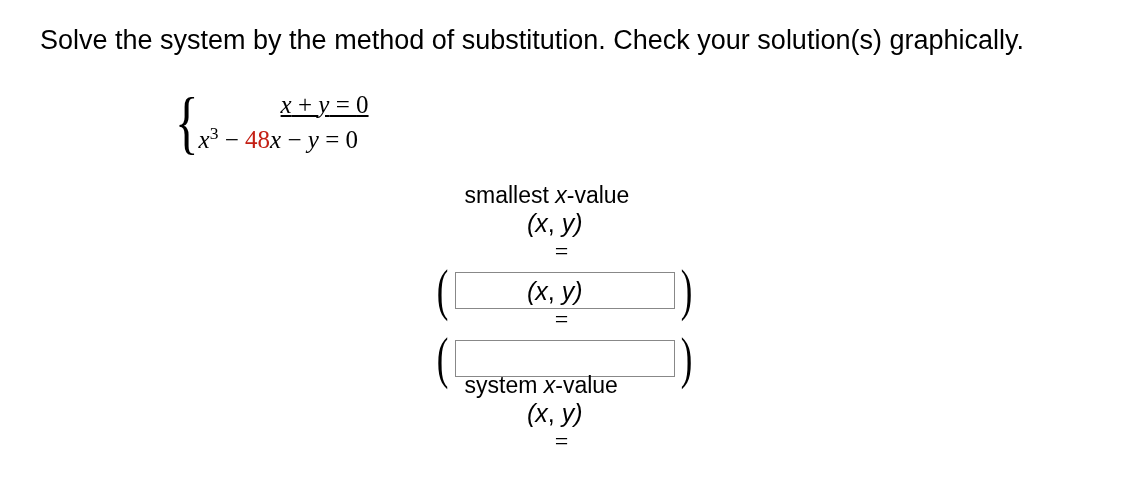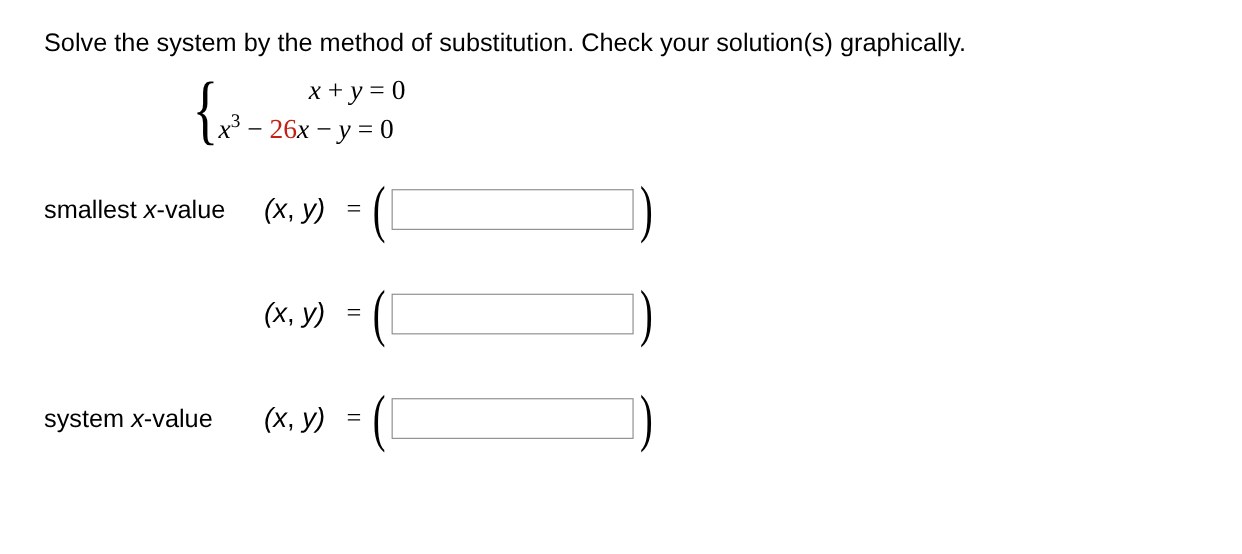--- a/index.html
+++ b/index.html
@@ -9,22 +9,22 @@
     }
     body {
       font-family: Arial, Helvetica, sans-serif;
       font-size: 22px;
       color: #000;
       padding: 25px 40px;
       width: 1129px;
       background: #fff;
     }
     .instructions {
-      margin-bottom: 13px;
-      font-size: 23px;
+      margin-bottom: 31px;
+      font-size: 27px;
     }
     .equations-block {
       display: flex;
       align-items: center;
       margin-left: 130px;
       margin-bottom: 25px;
     }
     .brace {
       font-size: 70px;
       line-height: 55px;
@@ -35,21 +35,21 @@
       margin-right: -5px;
     }
     .equations {
       font-family: 'Times New Roman', serif;
       font-style: italic;
       font-size: 25px;
     }
     .equation-row {
       line-height: 1.4;
     }
-    .eq1 { padding-left: 82px; }
+    .eq1 { padding-left: 82px; text-decoration: underline; }
     .eq2 { }
     .number-text {
       font-style: normal;
     }
     .red {
       color: #c42015;
     }
     sup {
       font-size: 0.7em;
       vertical-align: super;
@@ -57,20 +57,21 @@
     }
     .answer-section {
       display: flex;
       flex-direction: column;
       gap: 35px;
     }
     .answer-row {
       display: flex;
       align-items: center;
       height: 60px;
+      flex-direction: column;
     }
     .row-label {
       width: 200px;
       font-size: 23px;
     }
     .row-label .italic {
       font-style: italic;
     }
     .xy-label {
       font-family: Liberation Sans, sans-serif;
@@ -108,21 +109,21 @@
 
 <div class="instructions">Solve the system by the method of substitution. Check your solution(s) graphically.</div>
 
 <div class="equations-block">
   <span class="brace">{</span>
   <div class="equations">
     <div class="equation-row eq1">
       <span>x</span><span class="number-text"> + </span><span>y</span><span class="number-text"> = </span><span class="number-text">0</span>
     </div>
     <div class="equation-row eq2">
-      <span>x</span><sup class="number-text">3</sup><span class="number-text"> − </span><span class="red number-text">26</span><span>x</span><span class="number-text"> − </span><span>y</span><span class="number-text"> = </span><span class="number-text">0</span>
+      <span>x</span><sup class="number-text">3</sup><span class="number-text"> − </span><span class="red number-text">48</span><span>x</span><span class="number-text"> − </span><span>y</span><span class="number-text"> = </span><span class="number-text">0</span>
     </div>
   </div>
 </div>
 
 <div class="answer-section">
 
   <div class="answer-row">
     <div class="row-label">
       <span>smallest </span><span class="italic">x</span><span>-value</span>
     </div>

